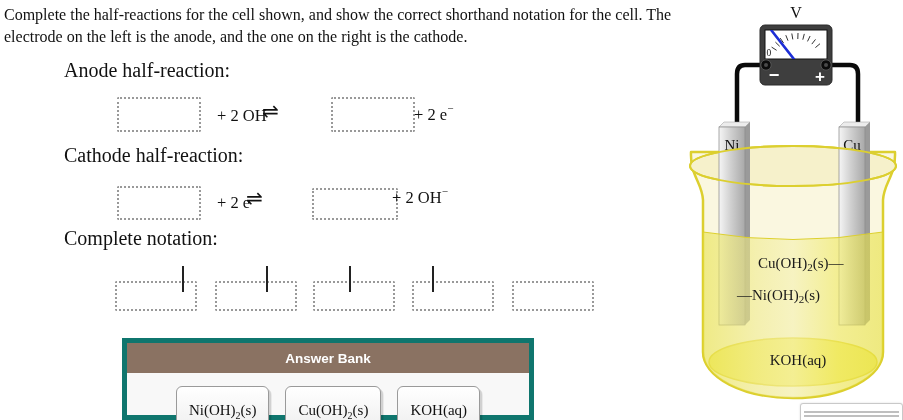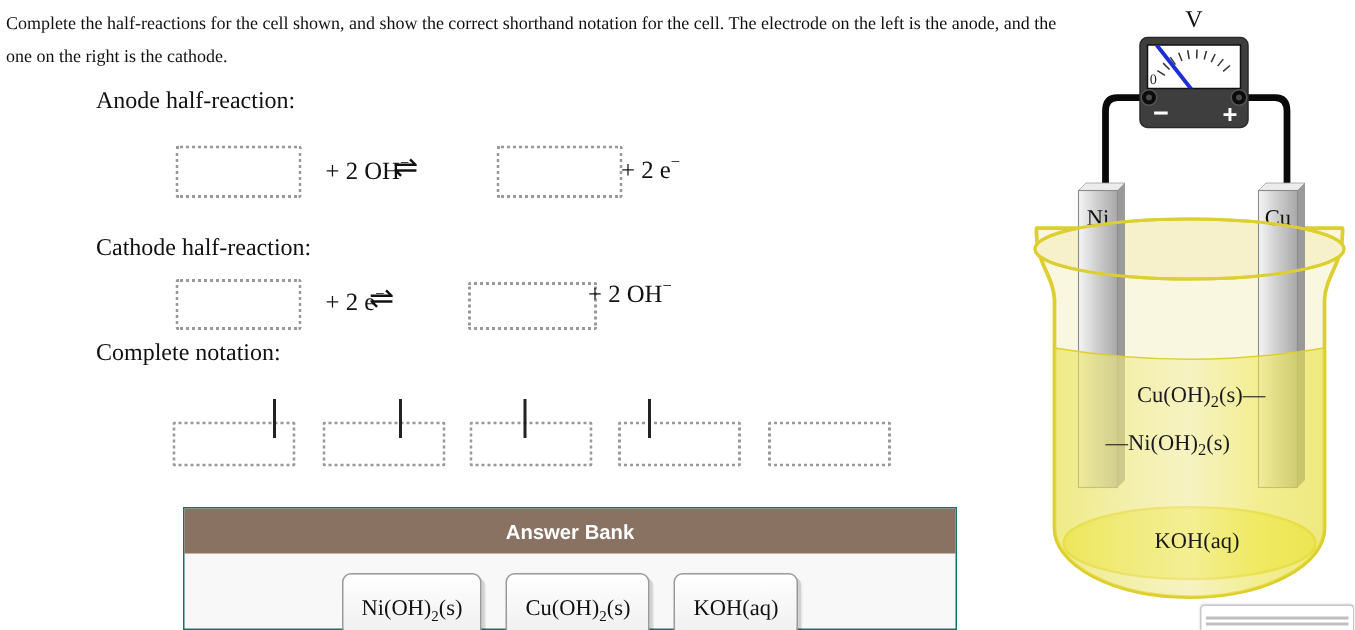--- a/index.html
+++ b/index.html
@@ -1,45 +1,45 @@
 <!DOCTYPE html>
 <html><head>
 <meta charset="utf-8">
 <style>
   html,body{margin:0;padding:0;background:#fff;}
   .page{position:relative;width:903px;height:420px;background:#ffffff;overflow:hidden;
         font-family:"Liberation Serif", serif;color:#111;}
 
   
-  .question{position:absolute;left:4px;top:4px;width:706px;font-size:12px;line-height:22px;}
-  .sec-label{position:absolute;font-size:16px;}
+  .question{position:absolute;left:4px;top:4px;width:706px;font-size:16px;line-height:22px;}
+  .sec-label{position:absolute;font-size:20px;}
   .lbl-anode{left:64px;top:59px;}
-  .lbl-cathode{left:64px;top:144px;margin-top:13px;}
+  .lbl-cathode{left:64px;top:144px;}
   .lbl-shorthand{left:64px;top:227px;}
 
   .drop-box{position:absolute;border:2px dotted #999;border-radius:2px;background:transparent;box-sizing:border-box;}
   .box-a1{left:117px;top:97px;width:84px;height:35px;}
   .box-a2{left:331px;top:97px;width:84px;height:35px;}
   .box-c1{left:117px;top:186px;width:84px;height:34px;}
   .box-c2{left:312px;top:188px;width:86px;height:32px;}
 
   .eq-term{position:absolute;font-size:16.5px;white-space:nowrap;margin-left:28px;}
   .eq-term sup{font-size:11px;position:relative;top:-1px;}
   .eq-arrow{position:absolute;font-size:20px;}
   .a-t1{left:189px;top:104px;} .a-arrow{left:262px;top:99px;} .a-t2{left:386px;top:103px;}
   .c-t1{left:189px;top:191px;} .c-arrow{left:246px;top:186px;} .c-t2{left:364px;top:186px;}
 
   .sh-box{top:281px;width:82px;height:30px;}
   .sh1{left:115px;} .sh2{left:215px;} .sh3{left:313px;} .sh4{left:412px;} .sh5{left:512px;}
   .sh-bar{position:absolute;top:266px;width:2px;height:26px;background:#222;}
   .bar1{left:182px;} .bar2{left:266px;} .bar3{left:349px;} .bar4{left:432px;}
 
   
-  .bank{position:absolute;left:122px;top:338px;width:516px;height:82px;
-        border:1px solid #0f766e;background:#f8f8f8;box-sizing:border-box;}
+  .bank{position:absolute;left:122px;top:338px;width:412px;height:82px;
+        border:5px solid #0f766e;background:#f8f8f8;box-sizing:border-box;}
   .bank-header{height:30px;background:#8a7262;color:#fff;display:flex;align-items:center;justify-content:center;
         font-family:"Liberation Sans", sans-serif;font-weight:bold;font-size:13.5px;}
   .bank-body{display:flex;justify-content:center;align-items:flex-start;gap:16px;padding-top:13px;}
   .chip{font-family:"Liberation Serif", serif;font-size:15px;color:#111;
         background:linear-gradient(180deg,#ffffff,#ececec);
         border:1px solid #9a9a9a;border-radius:6px;padding:15px 12px;cursor:pointer;
         box-shadow:2px 2px 0 rgba(0,0,0,0.10), 3px 3px 0 rgba(0,0,0,0.06);white-space:nowrap;}
   .chip sub{font-size:10px;}
 
   

